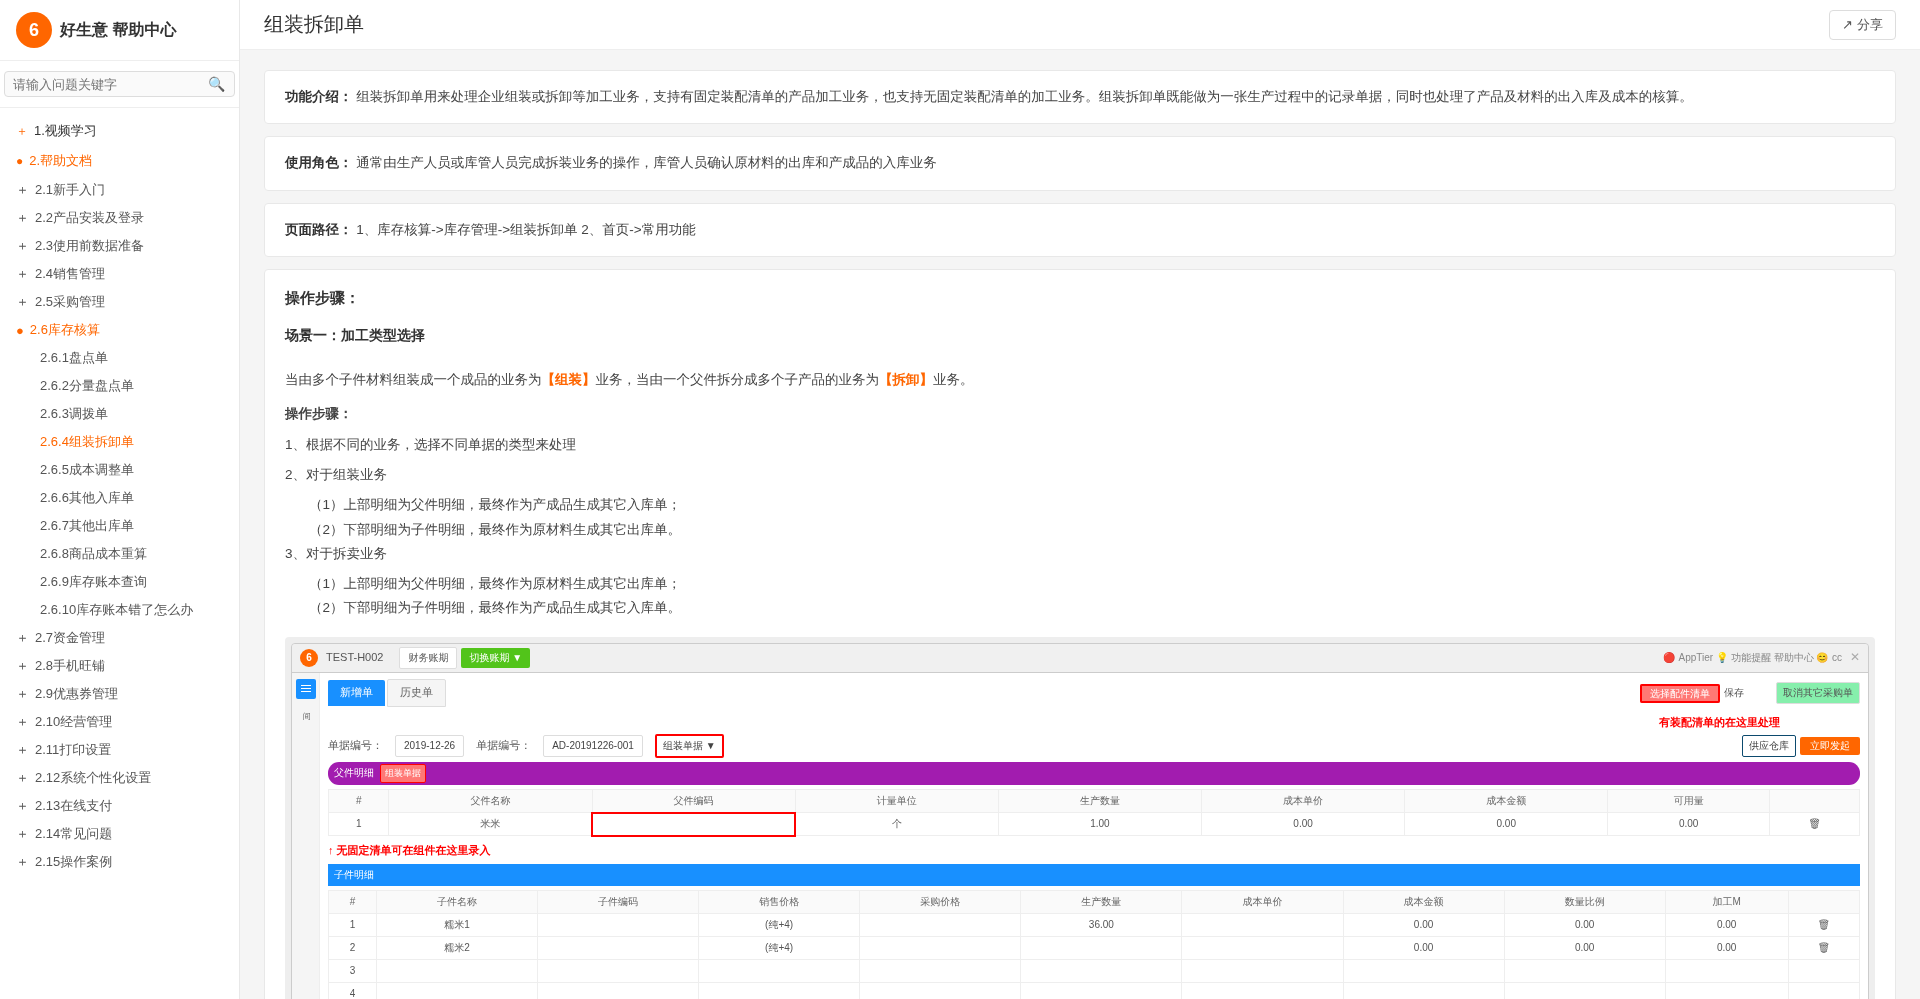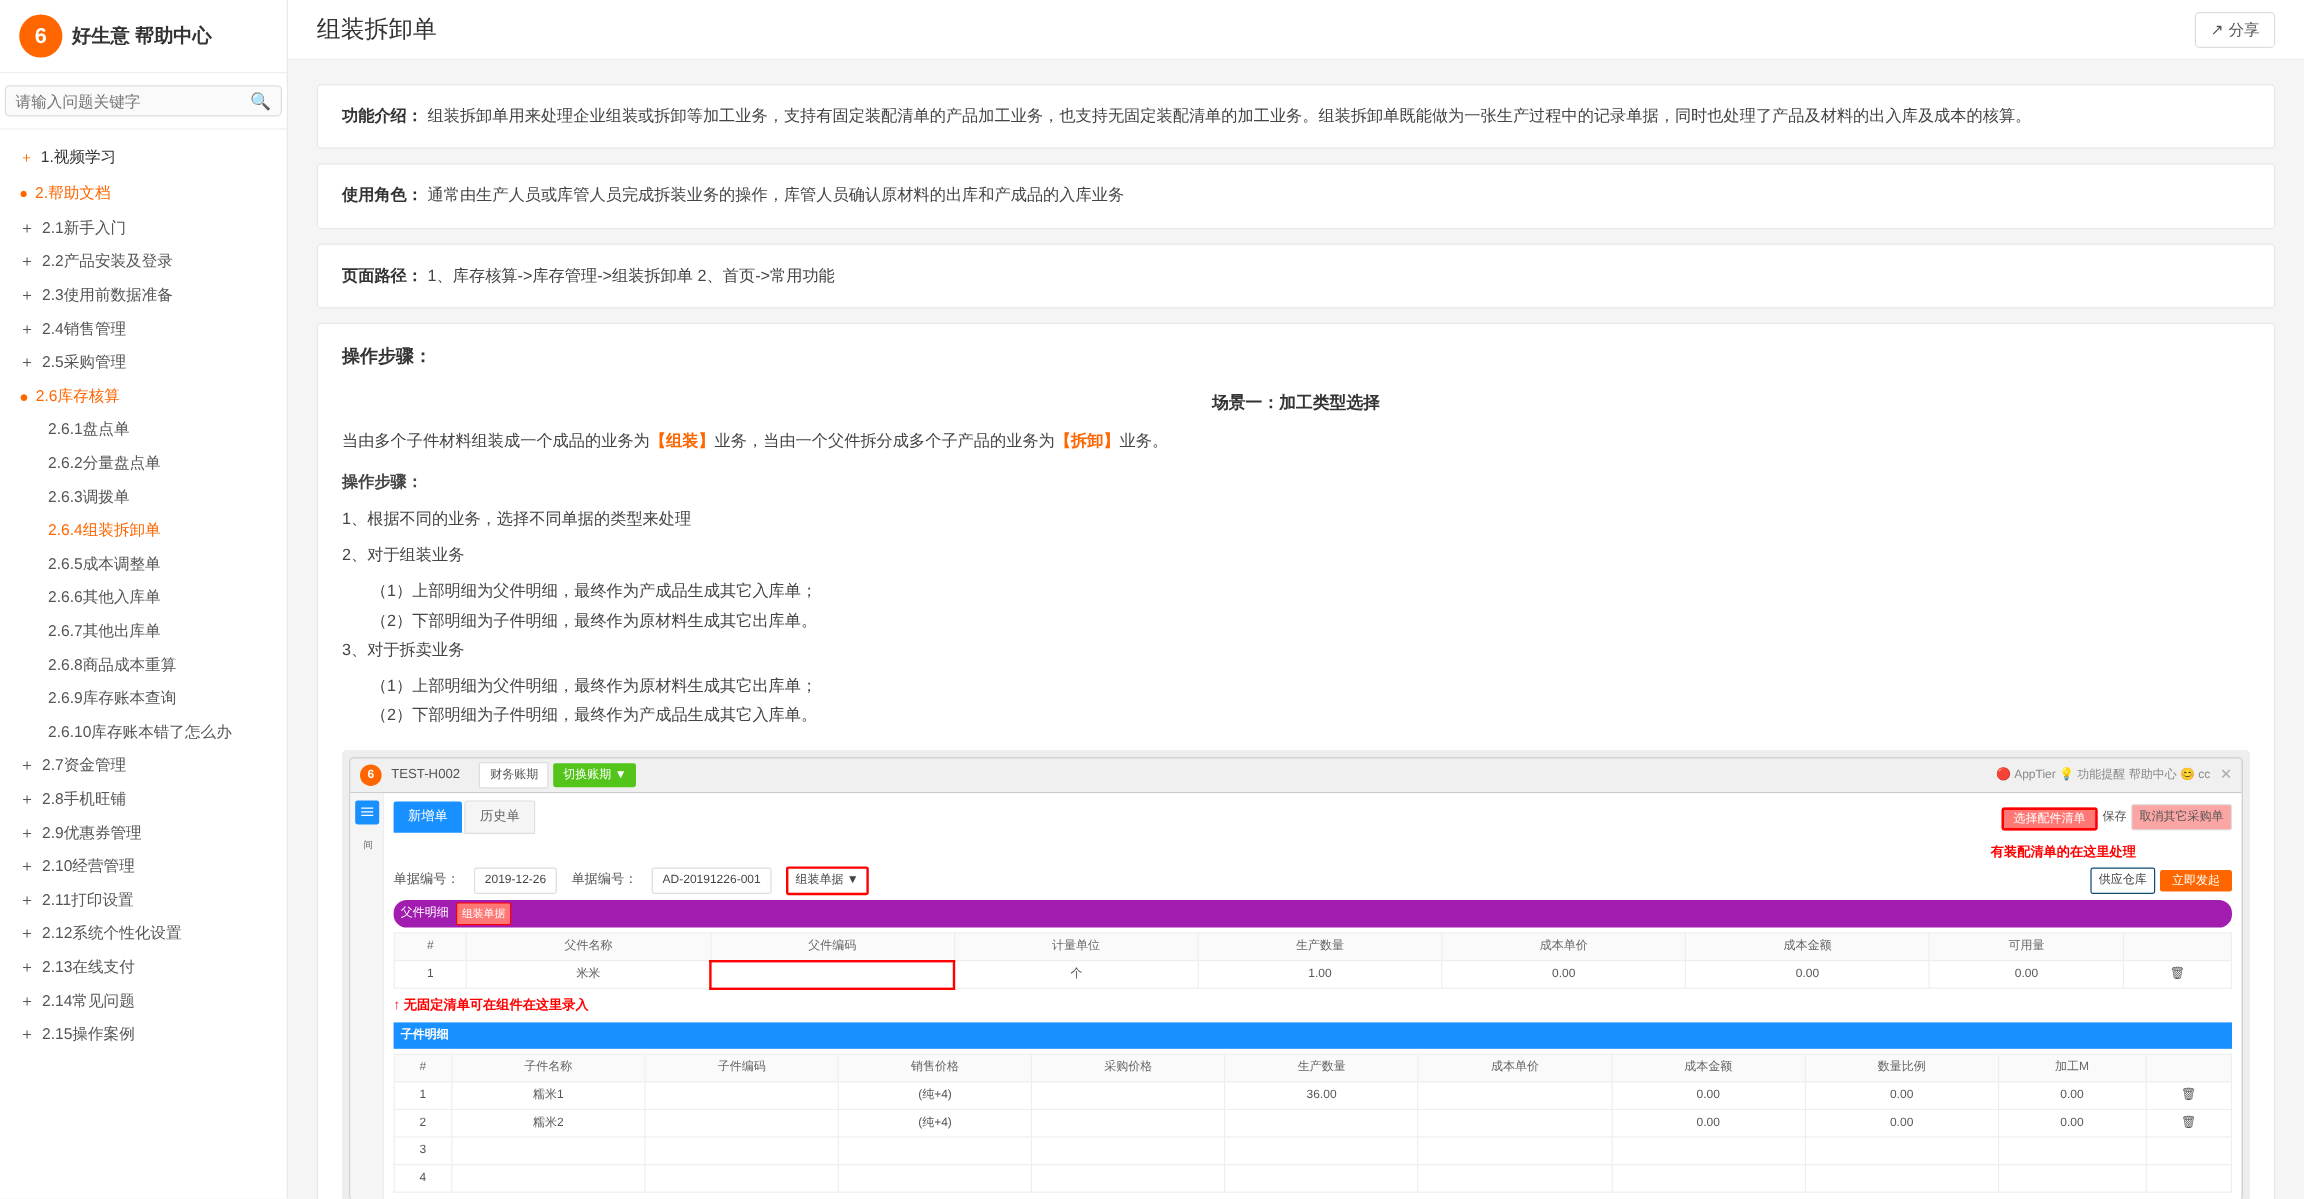--- a/index.html
+++ b/index.html
@@ -163,23 +163,22 @@
     .highlight-orange { color: #f60; font-weight: bold; }
     .steps-title {
       font-size: 15px;
       font-weight: bold;
       color: #333;
       margin-bottom: 12px;
     }
     .scene-title {
       font-weight: bold;
       color: #333;
-      margin-bottom: 8px;
+      margin-bottom: 20px;
       font-size: 14px;
-      text-align: center;
     }
     .step-item {
       margin-bottom: 6px;
       line-height: 1.8;
     }
     .sub-step {
       padding-left: 24px;
       line-height: 1.8;
     }
     .mock-table {
@@ -398,21 +397,21 @@
 
               <div style="display:flex; gap:2px; margin-bottom:6px; align-items:center;">
                 <div style="background:#1890ff; color:#fff; border-radius:2px 2px 0 0; padding:3px 12px; font-size:11px; cursor:pointer;">新增单</div>
                 <div style="background:#f5f5f5; color:#666; border:1px solid #ddd; border-radius:2px 2px 0 0; padding:3px 12px; font-size:11px; cursor:pointer;">历史单</div>
                 <div style="margin-left:auto; display:flex; gap:4px; align-items:center;">
 
                   <div style="position:relative; display:inline-block;">
                     <span style="background:#ff7875; color:#fff; border-radius:2px; padding:2px 8px; font-size:10px; border:2px solid #f00;">选择配件清单</span>
                   </div>
                   <span style="font-size:10px; color:#555;">保存</span>
-                  <span style="font-size:10px; color:#555; border:1px solid #ddd; padding:1px 6px; border-radius:2px; background:#fca5a5;">取消其它采购单</span>
+                  <span style="font-size:10px; color:#555; border:1px solid #ddd; padding:1px 6px; border-radius:2px; background:#86efac;margin-left:28px;">取消其它采购单</span>
                 </div>
               </div>
 
               <div style="text-align:right; margin-right:80px; margin-bottom:2px; color:#f00; font-size:11px; font-weight:bold;">有装配清单的在这里处理</div>
 
               <div style="display:flex; gap:12px; align-items:center; margin-bottom:4px; font-size:11px; flex-wrap:wrap;">
                 <span style="color:#555;">单据编号：</span>
                 <span style="border:1px solid #ddd; padding:1px 8px; border-radius:2px; font-size:10px;">2019-12-26</span>
                 <span style="color:#555;">单据编号：</span>
                 <span style="border:1px solid #ddd; padding:1px 8px; border-radius:2px; font-size:10px;">AD-20191226-001</span>
@@ -456,21 +455,21 @@
                       <td>0.00</td>
                       <td>0.00</td>
                       <td>0.00</td>
                     <td><span>🗑</span></td>
                   </tr>
                 </tbody>
               </table>
 
               <div style="color:#f00; font-size:11px; font-weight:bold; margin-bottom:4px;">↑ 无固定清单可在组件在这里录入</div>
 
-              <div style="background:#1890ff; color:#fff; font-size:10px; padding:2px 6px; display:flex; align-items:flex-start; gap:6px;font-weight:bold;">
+              <div style="background:#1890ff; color:#fff; font-size:10px; padding:2px 6px; display:flex; align-items:flex-start; gap:6px;">
                 <span>子件明细</span>
               </div>
               <table class="mock-table">
                 <thead>
                   <tr>
                     <th>#</th>
                       <th>子件名称</th>
                       <th>子件编码</th>
                       <th>销售价格</th>
                       <th>采购价格</th>

